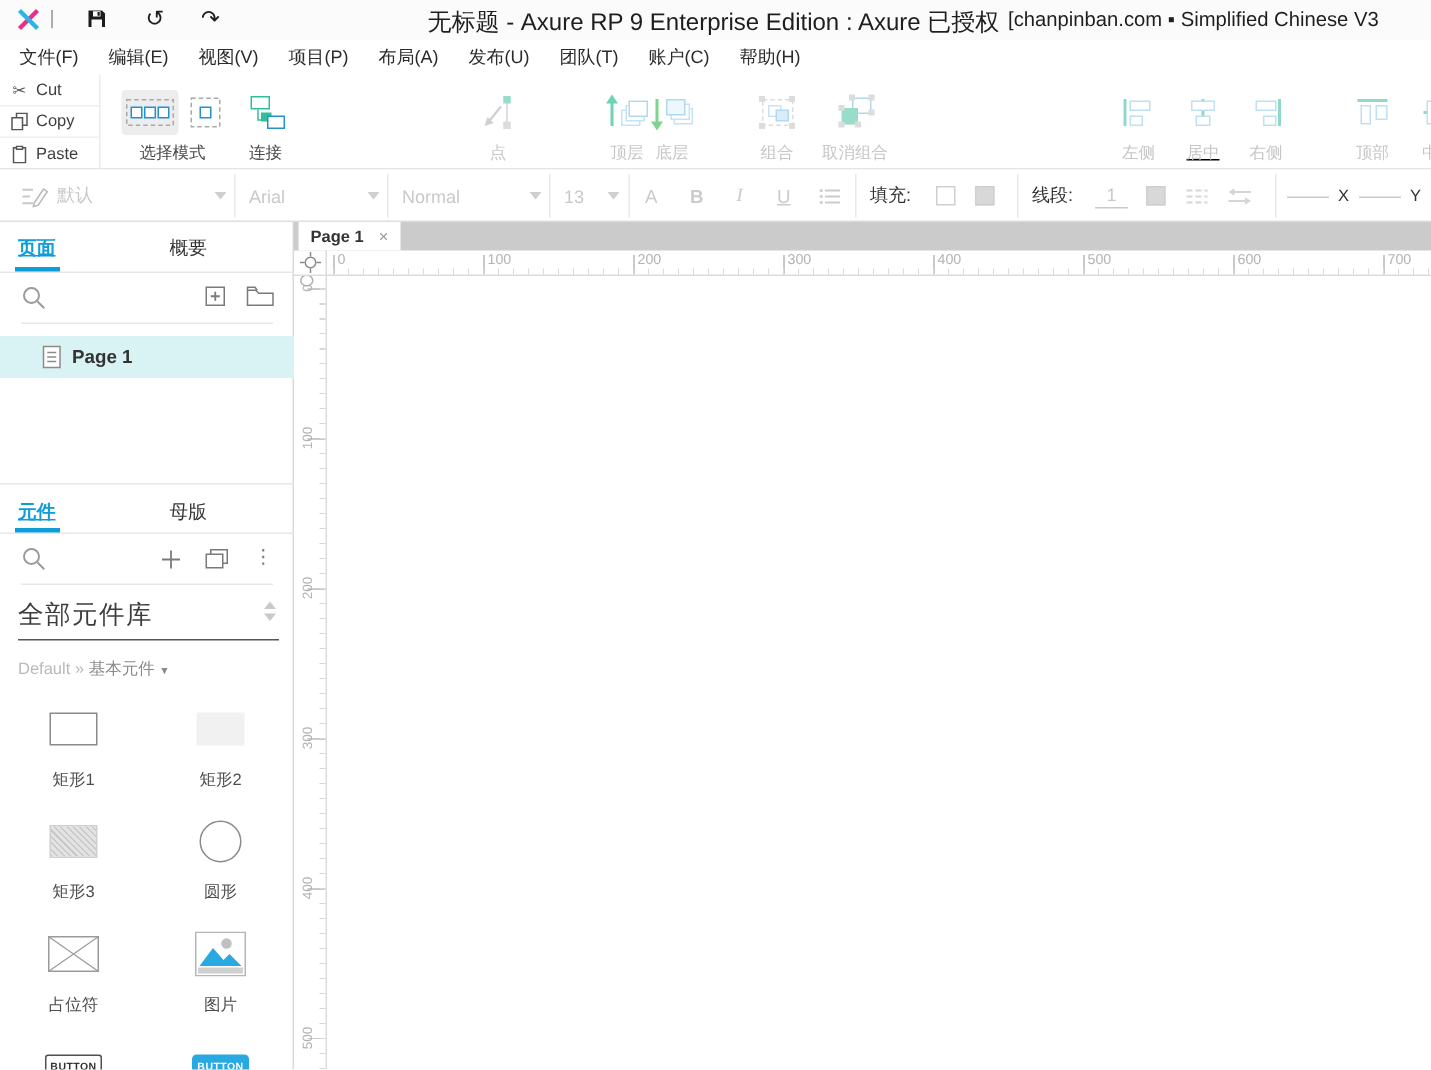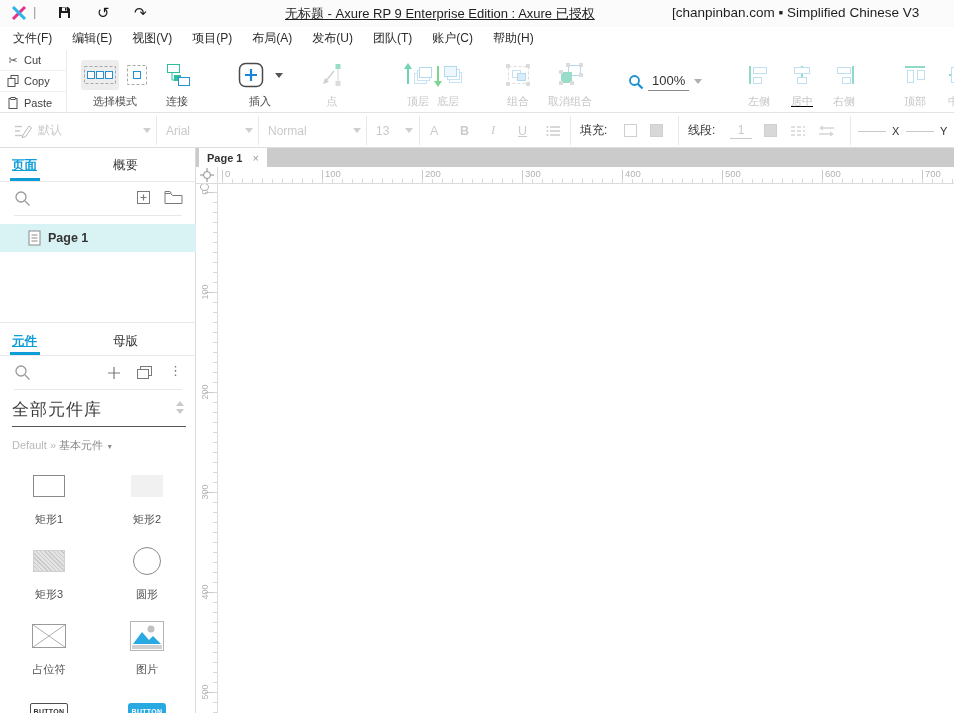--- a/index.html
+++ b/index.html
@@ -8,21 +8,21 @@
   #app { position:relative; width:954px; height:713px; background:#fff; overflow:hidden; }
 
   
   #titlebar { position:absolute; left:0; top:0; width:954px; height:27px; background:#fbfbfb; }
   #titlebar .logo { position:absolute; left:10px; top:5px; }
   #titlebar .tb-divider { position:absolute; left:33px; top:4px; color:#9a9a9a; font-size:13px; }
   #titlebar .tb-ic { position:absolute; top:4px; font-size:15px; color:#1c1c1c; line-height:18px; cursor:default; }
   #titlebar .save { left:58px; top:6px; }
   #titlebar .undo { left:97px; }
   #titlebar .redo { left:134px; }
-  #titlebar .doc-title { position:absolute; left:285px; top:5px; font-size:13px; color:#1e1e1e; white-space:nowrap;text-decoration:underline; }
+  #titlebar .doc-title { position:absolute; left:285px; top:5px; font-size:16px; color:#1e1e1e; white-space:nowrap; }
   #titlebar .license { position:absolute; left:672px; top:5px; font-size:13.5px; color:#1e1e1e; white-space:nowrap; }
 
   
   #menubar { position:absolute; left:0; top:27px; width:772px; height:23px; background:#fff; display:flex; align-items:center; padding-left:10px; }
   #menubar .menu-item { font-size:12px; color:#2b2b2b; margin-right:14px; padding:2px 3px; white-space:nowrap; cursor:default; }
 
   
   #toolbar { position:absolute; left:0; top:50px; width:954px; height:63px; background:#fff; border-bottom:1px solid #e3e3e3; }
   #clipboard { position:absolute; left:0; top:0; width:67px; height:63px; border-right:1px solid #ececec; }
   .clip-row { height:21px; display:flex; align-items:center; padding-left:7px; border-bottom:1px solid #f0f0f0; font-size:11px; color:#3f3f3f; gap:5px; }
@@ -183,32 +183,20 @@
         <svg width="26" height="24" viewBox="0 0 26 24">
           <rect x="3.5" y="1.5" width="12" height="8" fill="#fff" stroke="#2fbf9f"></rect>
           <path d="M8,10 V17 H13" fill="none" stroke="#2fbf9f"></path>
           <rect x="10" y="12" width="7" height="6" fill="#2fbf9f"></rect>
           <rect x="14.5" y="14.5" width="11" height="8" fill="#fff" stroke="#2591d0"></rect>
         </svg>
       </div>
       <span class="tlabel">连接</span>
     </div>
 
-    <div class="tgroup" style="left:232px; width:56px;">
-      <div class="icons">
-        <span class="plus-box">
-          <svg width="26" height="26" viewBox="0 0 26 26">
-            <rect x="1.5" y="1.5" width="23" height="23" rx="6" fill="#fff" stroke="#4a4a4a" stroke-width="1.5"></rect>
-            <path d="M13,7 V19 M7,13 H19" stroke="#1a85d8" stroke-width="2.2"></path>
-          </svg>
-        </span>
-        <span class="caret"></span>
-      </div>
-      <span class="tlabel">插入</span>
-    </div>
 
     <div class="tgroup disabled" style="left:314px; width:36px;">
       <div class="icons">
         <svg width="24" height="24" viewBox="0 0 24 24">
           <line x1="5" y1="19" x2="14" y2="8" stroke="#cfcfcf" stroke-width="1.4"></line>
           <path d="M3,21 l2,-6 4,4 z" fill="#cfcfcf"></path>
           <line x1="18" y1="4" x2="18" y2="20" stroke="#dcdcdc" stroke-width="1.2"></line>
           <rect x="15.5" y="1" width="5" height="5" fill="#9adcca"></rect>
           <rect x="15.5" y="18" width="5" height="5" fill="#dcdcdc"></rect>
         </svg>
@@ -266,28 +254,20 @@
             <rect x="23" y="1" width="4" height="4" fill="#dcdcdc"></rect>
           <rect x="3" y="8" width="4" height="4" fill="#dcdcdc"></rect>
             <rect x="14" y="19" width="4" height="4" fill="#dcdcdc"></rect>
           <rect x="3" y="19" width="4" height="4" fill="#dcdcdc"></rect>
             <rect x="23" y="11" width="4" height="4" fill="#dcdcdc"></rect>
         </svg>
       </div>
       <span class="tlabel">取消组合</span>
     </div>
 
-    <div id="zoomctl">
-      <svg width="16" height="16" viewBox="0 0 16 16">
-        <circle cx="6.5" cy="6.5" r="4.5" fill="none" stroke="#1b8fd0" stroke-width="1.8"></circle>
-        <line x1="10" y1="10" x2="14.5" y2="14.5" stroke="#1b8fd0" stroke-width="2.2"></line>
-      </svg>
-      <span class="zoom-val">100%</span>
-      <span class="caret gray"></span>
-    </div>
 
     <div class="tgroup disabled" style="left:740px; width:38px;">
       <div class="icons">
         <svg width="22" height="20" viewBox="0 0 22 20">
           <rect x="1" y="1" width="2" height="18" fill="#8fd9c8"></rect>
           <rect x="5.5" y="2.5" width="13" height="6" fill="#fff" stroke="#bfe0f2"></rect>
           <rect x="5.5" y="12.5" width="8" height="6" fill="#fff" stroke="#bfe0f2"></rect>
         </svg>
       </div>
       <span class="tlabel">左侧</span>

